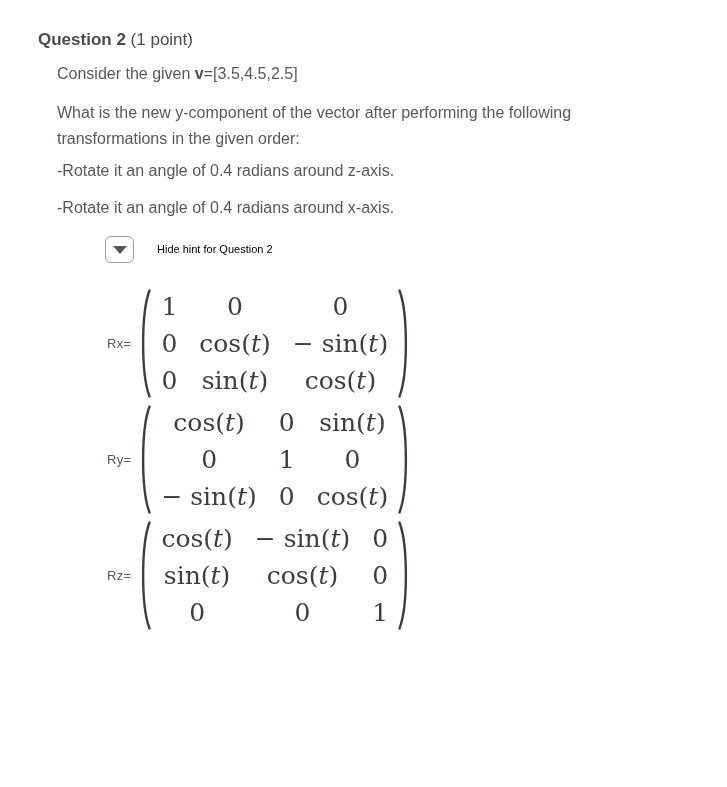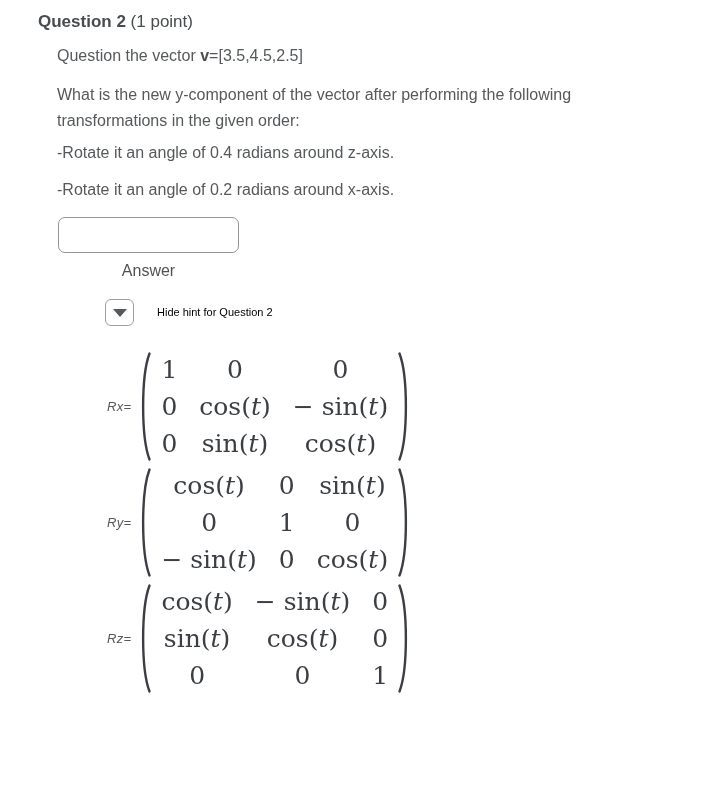--- a/index.html
+++ b/index.html
@@ -5,21 +5,21 @@
   * { margin: 0; padding: 0; box-sizing: border-box; }
   html, body { background: #ffffff; }
   body {
     width: 727px;
     height: 787px;
     font-family: "Liberation Sans", sans-serif;
     color: #56595b;
     overflow: hidden;
     position: relative;
   }
-  .page { padding-top: 12px; }
+  .page { padding-top: 30px; }
 
   .q-header {
     margin-left: 38px;
     font-size: 17px;
     color: #494c4e;
     line-height: 20px;
     margin-bottom: 14px;
   }
   .q-header .q-title { font-weight: bold; }
   .q-header .q-points { font-weight: normal; }
@@ -101,21 +101,20 @@
     display: flex;
     align-items: center;
     margin-bottom: 3px;
   }
   .matrix-label {
     font-size: 13px;
     color: #54585a;
     margin-right: 6px;
     letter-spacing: 0.3px;
     white-space: nowrap;
-    font-style: italic;
   }
   .matrix { display: flex; align-items: center; }
   .paren { display: block; flex: 0 0 auto; }
   .matrix-grid {
     display: grid;
     grid-template-columns: repeat(3, auto);
     column-gap: 22px;
     padding: 0 9px;
     justify-items: center;
     align-items: center;
@@ -134,32 +133,28 @@
 
 <div class="page">
 
   <div class="q-header">
     <span class="q-title">Question 2</span>
     <span class="q-points">(1 point)</span>
   </div>
 
   <div class="q-body">
 
-    <p class="line vector-line"><span>Question the vector </span><b>v</b><span>=[3.5,4.5,2.5]</span></p>
+    <p class="line vector-line"><span>Consider the given </span><b>v</b><span>=[3.5,4.5,2.5]</span></p>
 
     <p class="line prompt">What is the new y-component of the vector after performing the following transformations in the given order:</p>
 
     <p class="line step">-Rotate it an angle of 0.4 radians around z-axis.</p>
-    <p class="line step">-Rotate it an angle of 0.2 radians around x-axis.</p>
-
-
-    <div class="answer-area">
-      <input class="answer-input" type="text" value="" style="">
-      <div class="answer-caption">Answer</div>
-    </div>
+    <p class="line step">-Rotate it an angle of 0.4 radians around x-axis.</p>
+
+
 
     <div class="hint-row">
       <button class="hint-toggle">
         <span class="tri-down"></span>
       </button>
       <a class="hint-link">Hide hint for Question 2</a>
     </div>
 
     <div class="matrix-section">
 

